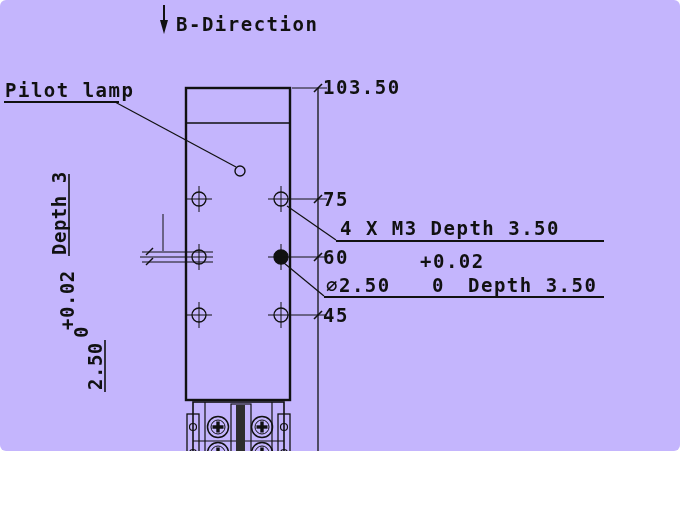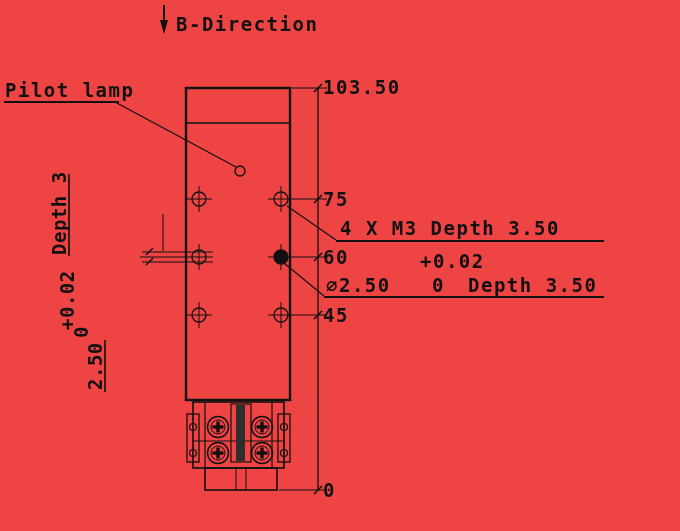--- a/index.html
+++ b/index.html
@@ -4,23 +4,24 @@
 <style>
   html, body {
     margin: 0;
     padding: 0;
     background: #ffffff;
     font-family: "DejaVu Sans Mono", "Liberation Mono", monospace;
   }
   .sheet {
     position: relative;
     width: 680px;
-    height: 531px;
-    background: #ef4444;
+    height: 451px;
+    background: #c4b5fd;
     overflow: hidden;
+    border-radius: 6px;
   }
   svg { display: block; }
   .lbl {
     font-family: "DejaVu Sans Mono", "Liberation Mono", monospace;
     font-weight: 700;
     font-size: 19px;
     fill: #111111;
     stroke: none;
     letter-spacing: 1.5px;
   }

